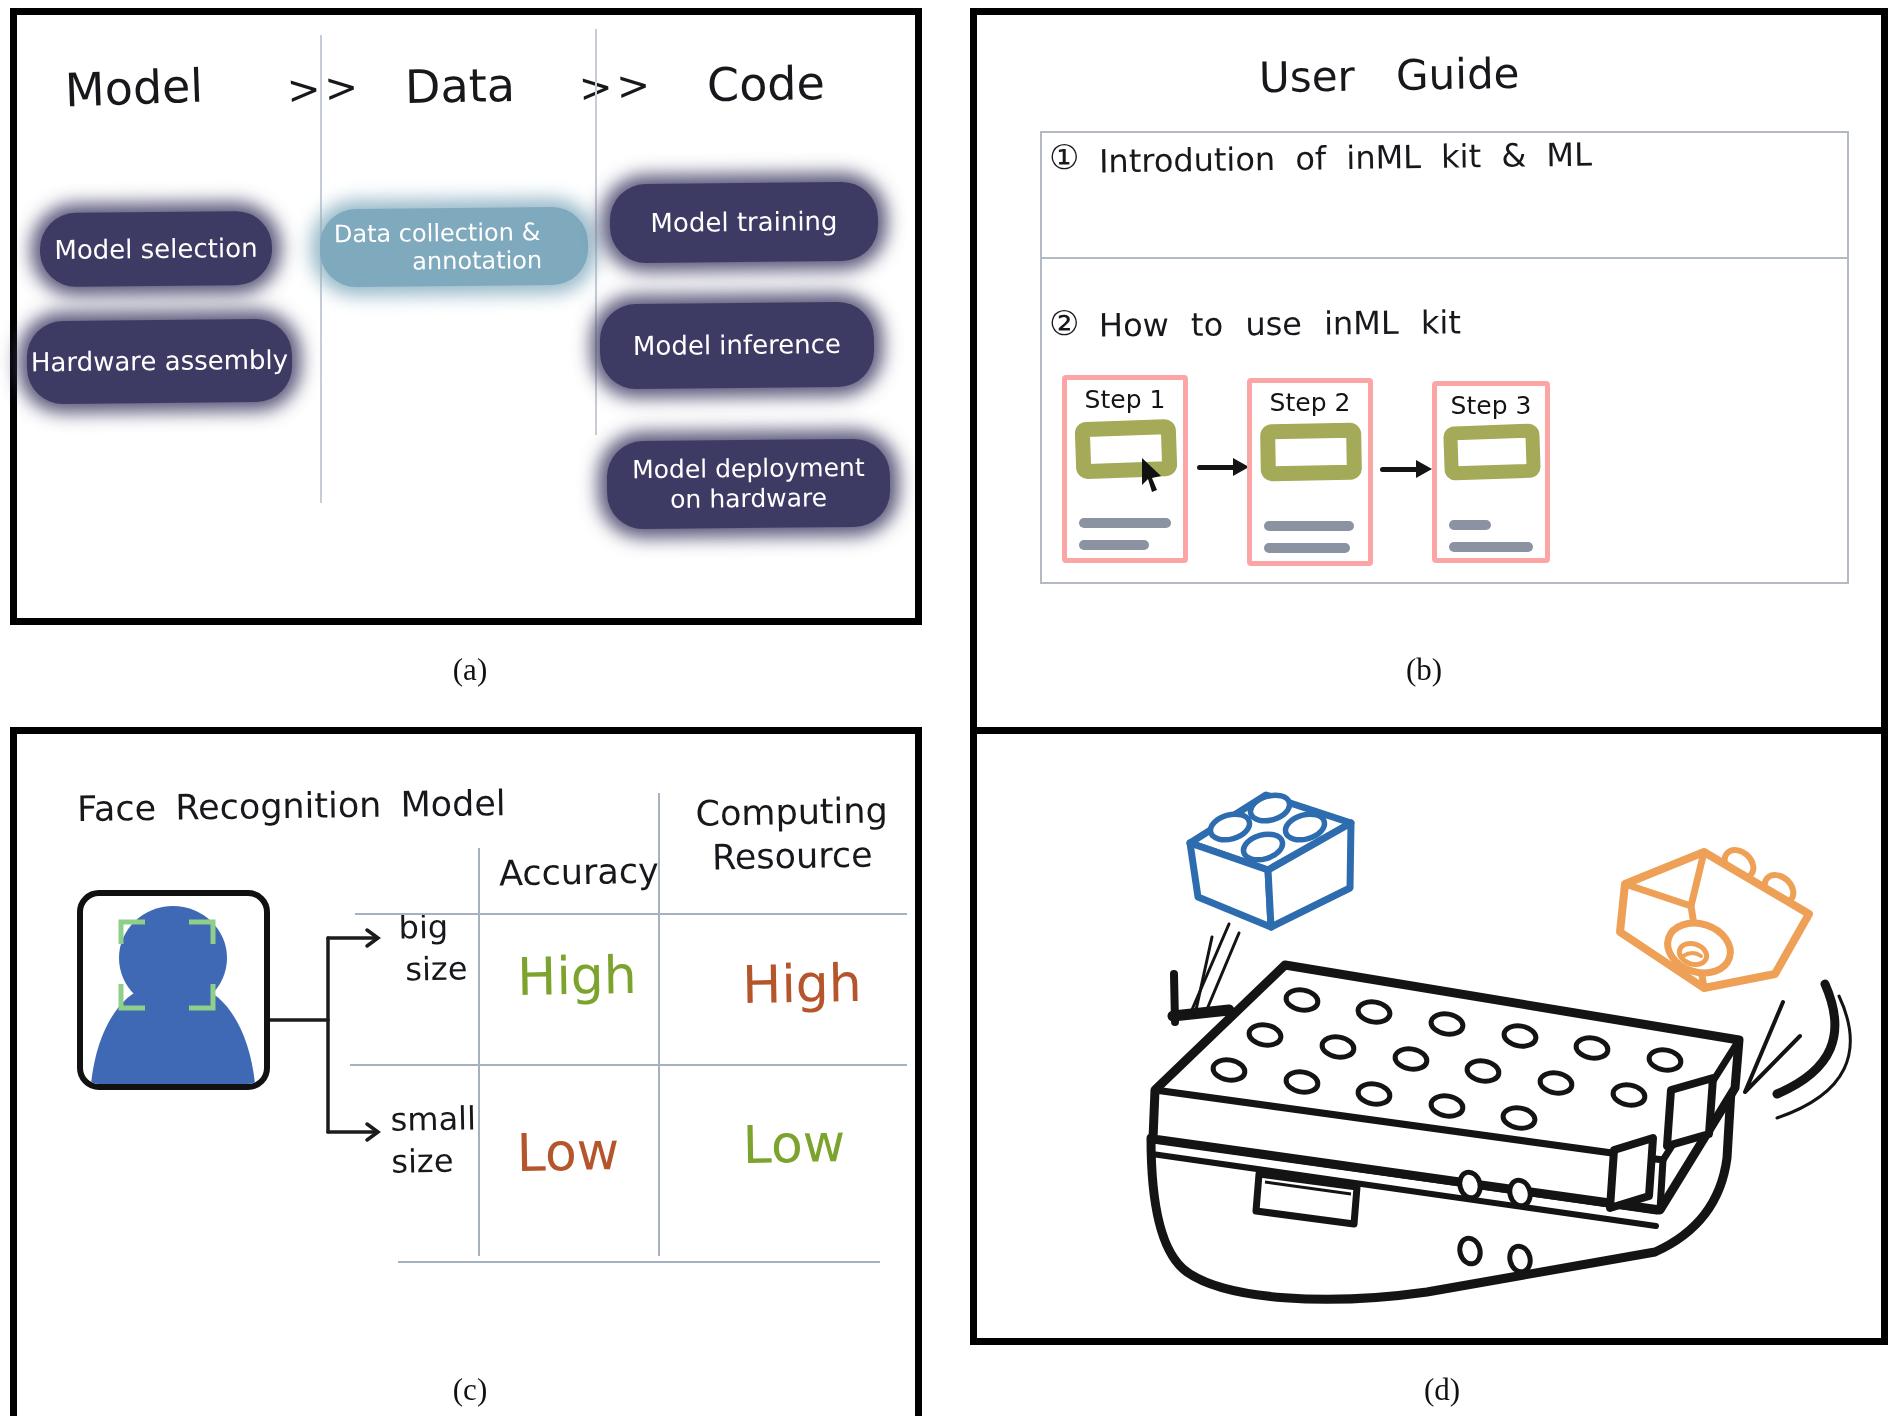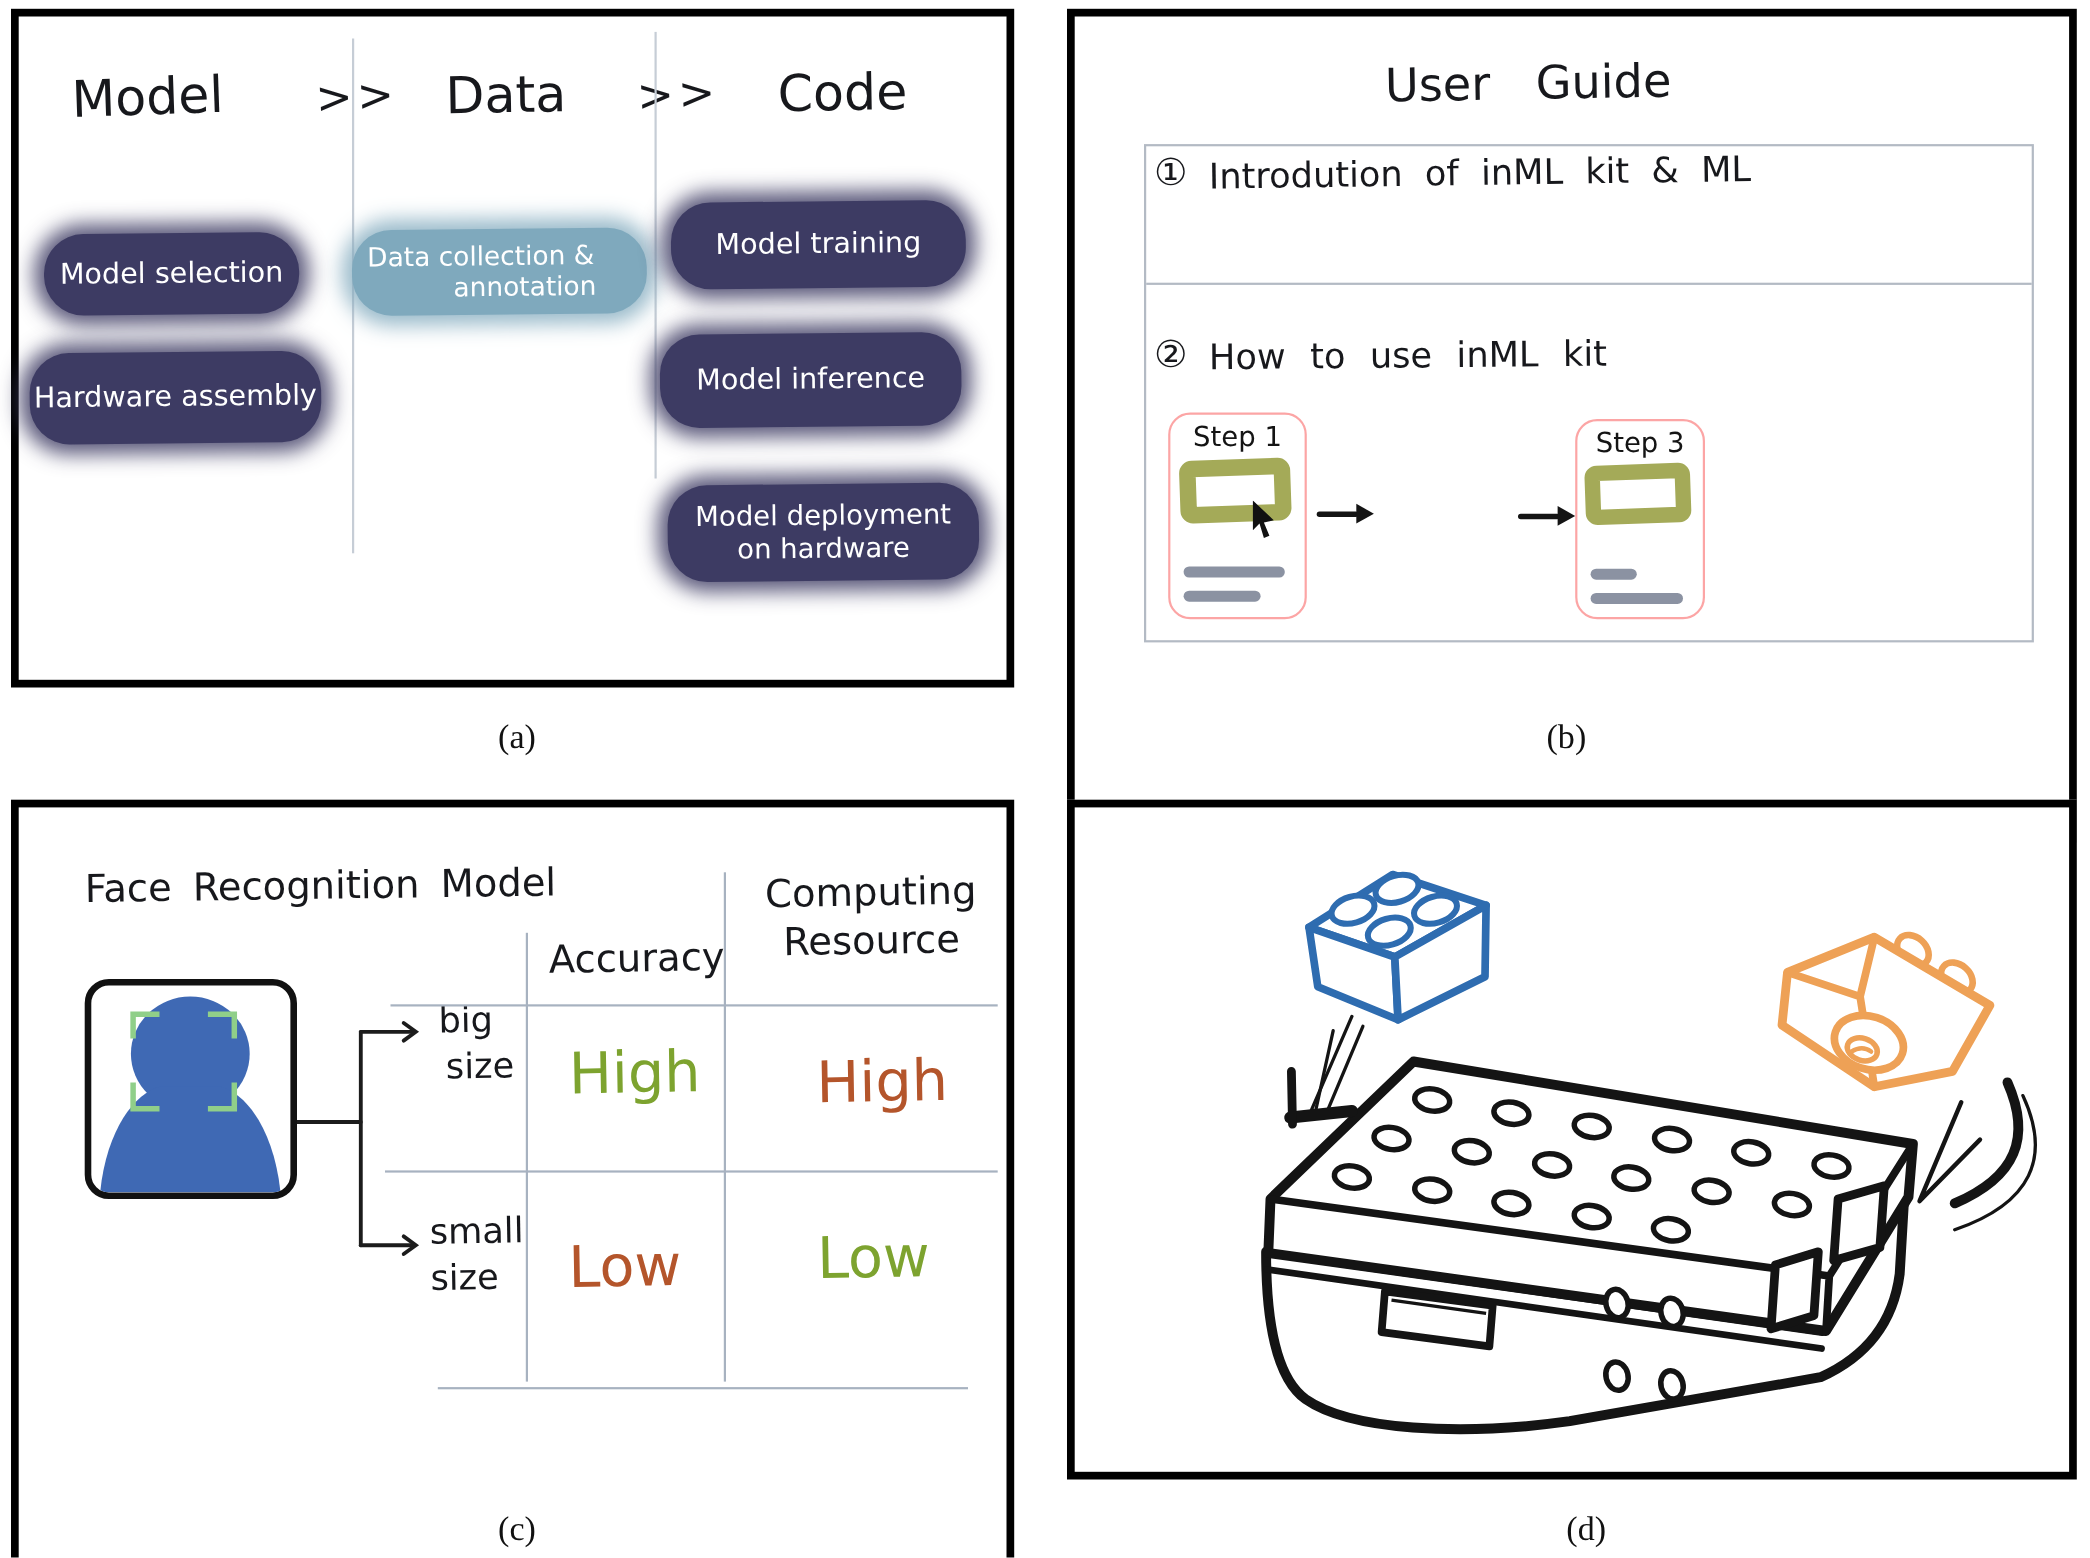--- a/index.html
+++ b/index.html
@@ -9,21 +9,21 @@
   .hand{font-family:"DejaVu Sans",sans-serif;color:#17181c;}
   .caption{position:absolute;width:90px;text-align:center;font-family:"Liberation Serif",serif;font-size:31px;color:#111;}
   .vline{position:absolute;width:2px;background:#c6cdd6;}
   .tline{position:absolute;background:#a7b2c0;}
   .pill{position:absolute;border-radius:36px;color:#fff;display:flex;flex-direction:column;align-items:center;justify-content:center;text-align:center;font-size:26px;line-height:31px;transform:rotate(-0.6deg);}
   .pill.navy{background:#3d3b63;box-shadow:0 0 18px 9px rgba(61,59,99,0.85);}
   .pill.teal{background:#7fa9bd;box-shadow:0 0 18px 9px rgba(127,169,189,0.8);}
   .guide-box{position:absolute;border:2px solid #b3bac4;}
   .gitem{position:absolute;display:flex;align-items:baseline;font-size:32px;}
   .gnum{font-size:34px;margin-right:20px;}
-  .card{position:absolute;width:126px;height:188px;border:2px solid #fca5a5;border-radius:20px;background:#fff;box-sizing:border-box;}
+  .card{position:absolute;width:126px;height:188px;border:5px solid #fca5a5;border-radius:4px;background:#fff;box-sizing:border-box;}
   .card-label{text-align:center;font-size:25px;margin-top:5px;color:#141414;}
   .gbar{position:absolute;height:10px;border-radius:6px;background:#8b92a2;}
   .arrow-line{position:absolute;height:5px;background:#141414;border-radius:3px;}
   .arrow-head{position:absolute;width:0;height:0;border-left:16px solid #141414;border-top:9px solid transparent;border-bottom:9px solid transparent;}
   .facebox{position:absolute;border:6px solid #111;border-radius:22px;overflow:hidden;background:#fff;box-sizing:border-box;}
   .cellval{position:absolute;text-align:center;font-size:52px;transform:rotate(-1deg);}
   .good{color:#7da32f;}
   .bad{color:#b4552b;}
   .twoline{line-height:44px;text-align:center;}
 </style>
@@ -80,20 +80,28 @@
     <svg class="abs" style="left:72px;top:78px;" width="26" height="36" viewBox="0 0 26 36">
       <path d="M3,0 L3,27 L9,21 L13,34 L18,32 L13,20 L22,18 Z" fill="#111"></path>
     </svg>
     <div class="gbar" style="left:12px;top:138px;width:92px;"></div>
     <div class="gbar" style="left:12px;top:160px;width:70px;"></div>
   </div>
 
   <div class="arrow-line" style="left:220px;top:450px;width:38px;"></div>
   <div class="arrow-head" style="left:256px;top:443px;"></div>
 
+  <div class="card" style="left:270px;top:363px;">
+    <div class="card-label hand">Step 2</div>
+    <svg class="abs" style="left:4px;top:36px;" width="112" height="66" viewBox="0 0 112 66">
+      <rect x="12" y="12" width="86" height="42" rx="4" fill="none" stroke="#a4aa58" stroke-width="15" stroke-linejoin="round" transform="rotate(-1 56 33)"></rect>
+    </svg>
+    <div class="gbar" style="left:12px;top:138px;width:90px;"></div>
+    <div class="gbar" style="left:12px;top:160px;width:86px;"></div>
+  </div>
 
   <div class="arrow-line" style="left:403px;top:452px;width:38px;"></div>
   <div class="arrow-head" style="left:439px;top:445px;"></div>
 
   <div class="card" style="left:455px;top:366px;width:118px;height:182px;">
     <div class="card-label hand">Step 3</div>
     <svg class="abs" style="left:2px;top:34px;" width="110" height="64" viewBox="0 0 110 64">
       <rect x="12" y="12" width="82" height="40" rx="4" fill="none" stroke="#a4aa58" stroke-width="14" stroke-linejoin="round" transform="rotate(-2 55 32)"></rect>
     </svg>
     <div class="gbar" style="left:12px;top:134px;width:42px;"></div>

